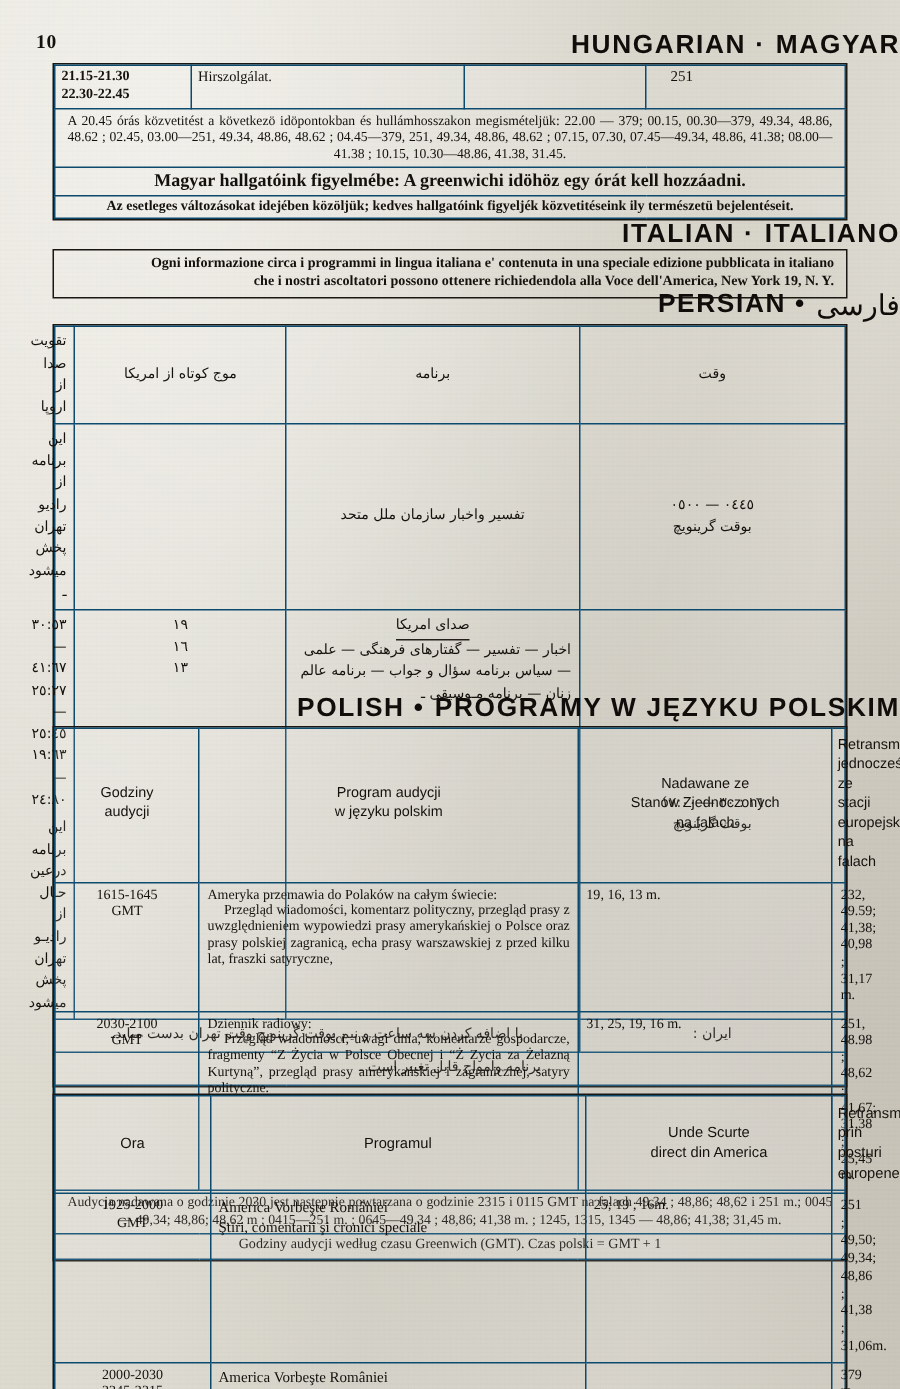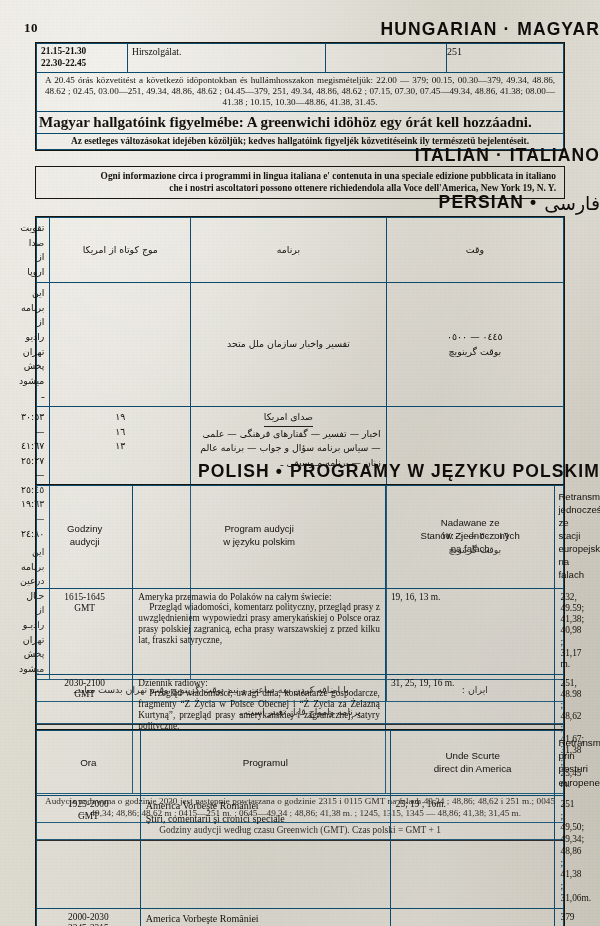--- a/index.html
+++ b/index.html
@@ -63,27 +63,27 @@
     font-size:9.3px;
     line-height:1.16;
   }
 
   
   #hun-table{position:absolute;left:35px;right:35px;top:42px;}
   #hun-table td{font-family:"Liberation Serif",serif;}
   .hun-time{width:82px;font-weight:bold;font-size:9.4px;line-height:1.25;white-space:pre-line;}
   .hun-prog{font-size:9.6px;}
   .hun-blank{width:112px;}
-  .hun-freq{width:112px;padding-left:0;font-size:10px;}
+  .hun-freq{width:112px;padding-left:16px;font-size:10px;}
   .hun-note{
     text-align:justify;text-align-last:center;
     font-size:9.1px;line-height:1.22;padding:2px 8px 3px;
     hyphens:auto;
   }
-  .hun-note2{font-size:15px;font-weight:bold;padding:2px 2px;}
+  .hun-note2{text-align:center;font-size:12px;font-weight:bold;padding:2px 2px;}
   .hun-note3{text-align:center;font-size:9.3px;font-weight:bold;padding:2px 6px;}
 
   
   #ital-h{position:absolute;left:0;right:0;top:145px;}
   #ital-box{
     position:absolute;left:35px;right:35px;top:166px;
     border:1.4px solid #1a1713;
     padding:3px 8px 4px;
     text-align:right;
     font-weight:bold;

